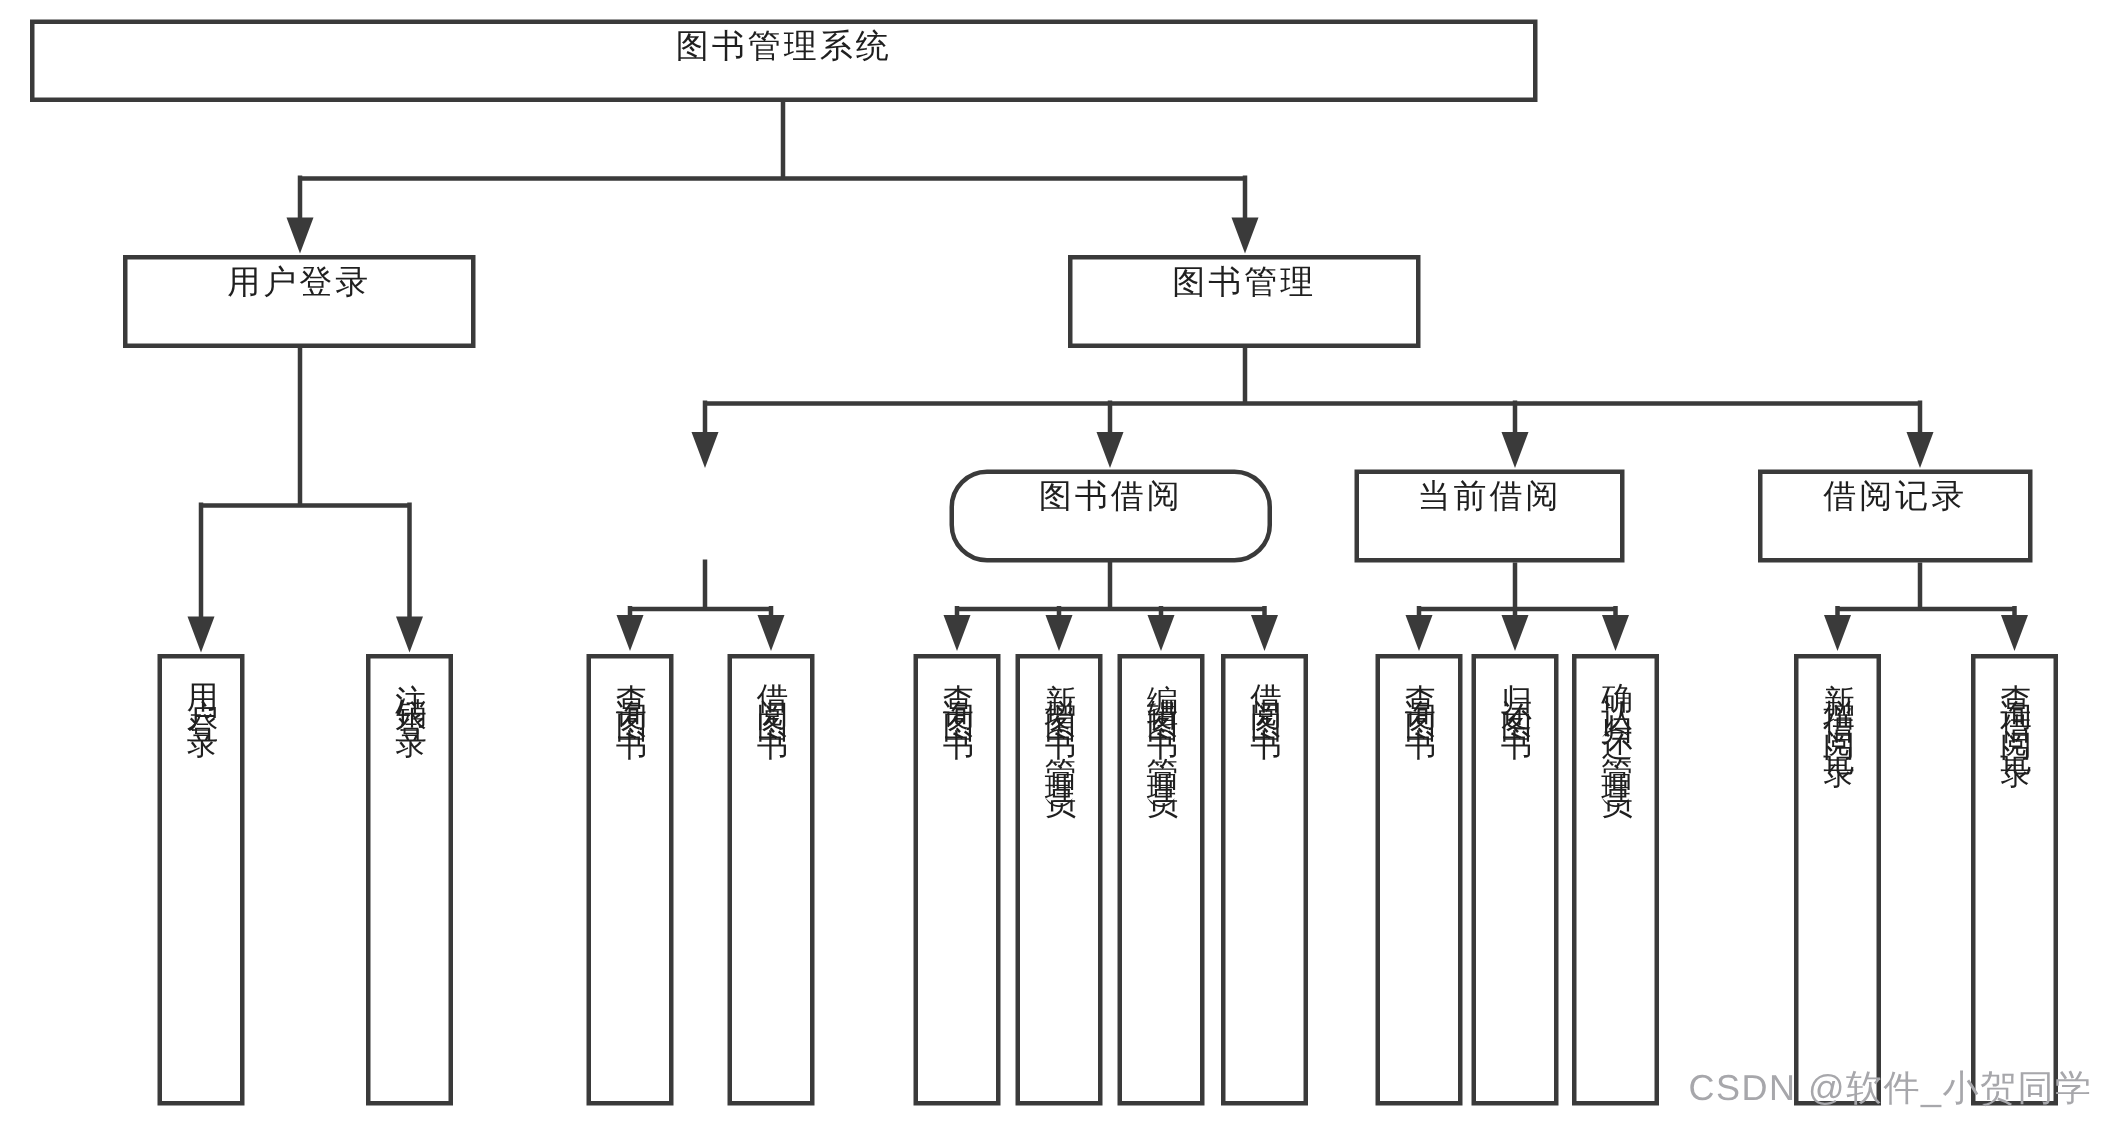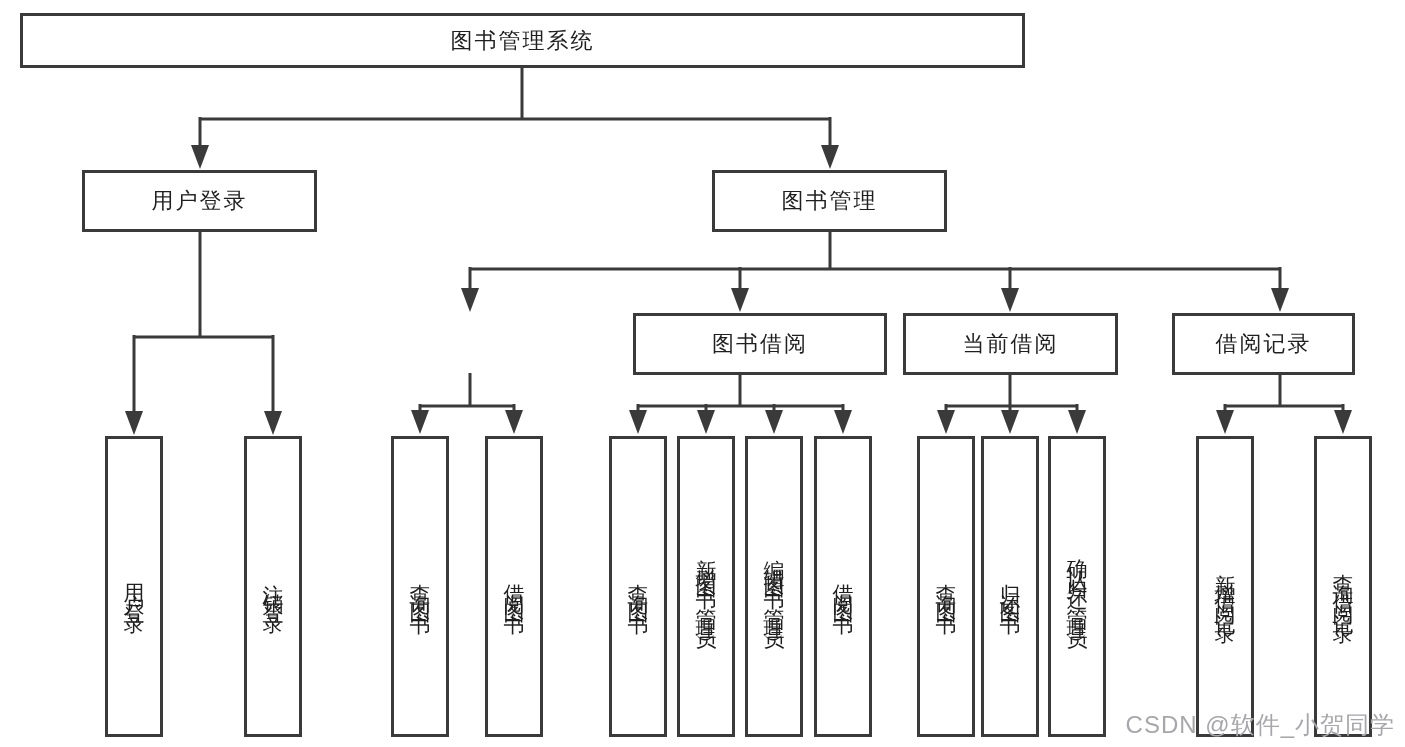--- a/index.html
+++ b/index.html
@@ -23,36 +23,36 @@
     left: 0; top: 0;
     width: 1405px; height: 747px;
     color: var(--line);
     z-index: 1;
   }
   .box {
     position: absolute;
     background: #ffffff;
     border: 3px solid var(--line);
     display: flex;
-    align-items: center;
+    align-items: flex-start;
     justify-content: center;
     z-index: 2;
   }
   .hlabel {
     font-size: 22px;
     color: var(--text);
     letter-spacing: 2px;
     white-space: nowrap;
   }
   .root  { left: 20px;   top: 13px;  width: 1005px; height: 55px; }
   .l2a   { left: 82px;   top: 170px; width: 235px;  height: 62px; }
   .l2b   { left: 712px;  top: 170px; width: 235px;  height: 62px; }
   .l3a   { left: 363px;  top: 313px; width: 215px;  height: 62px; }
-  .l3b   { left: 633px;  top: 313px; width: 254px;  height: 62px; }
-  .l3c   { left: 903px;  top: 313px; width: 215px;  height: 62px; }
+  .l3b   { left: 633px;  top: 313px; width: 215px;  height: 62px; border-radius: 25px; }
+  .l3c   { left: 903px;  top: 313px; width: 180px;  height: 62px; }
   .l3d   { left: 1172px; top: 313px; width: 183px;  height: 62px; }
   .leaf {
     top: 436px;
     width: 58px;
     height: 301px;
   }
   .vlabel {
     writing-mode: vertical-rl;
     text-orientation: mixed;
     font-size: 21px;

